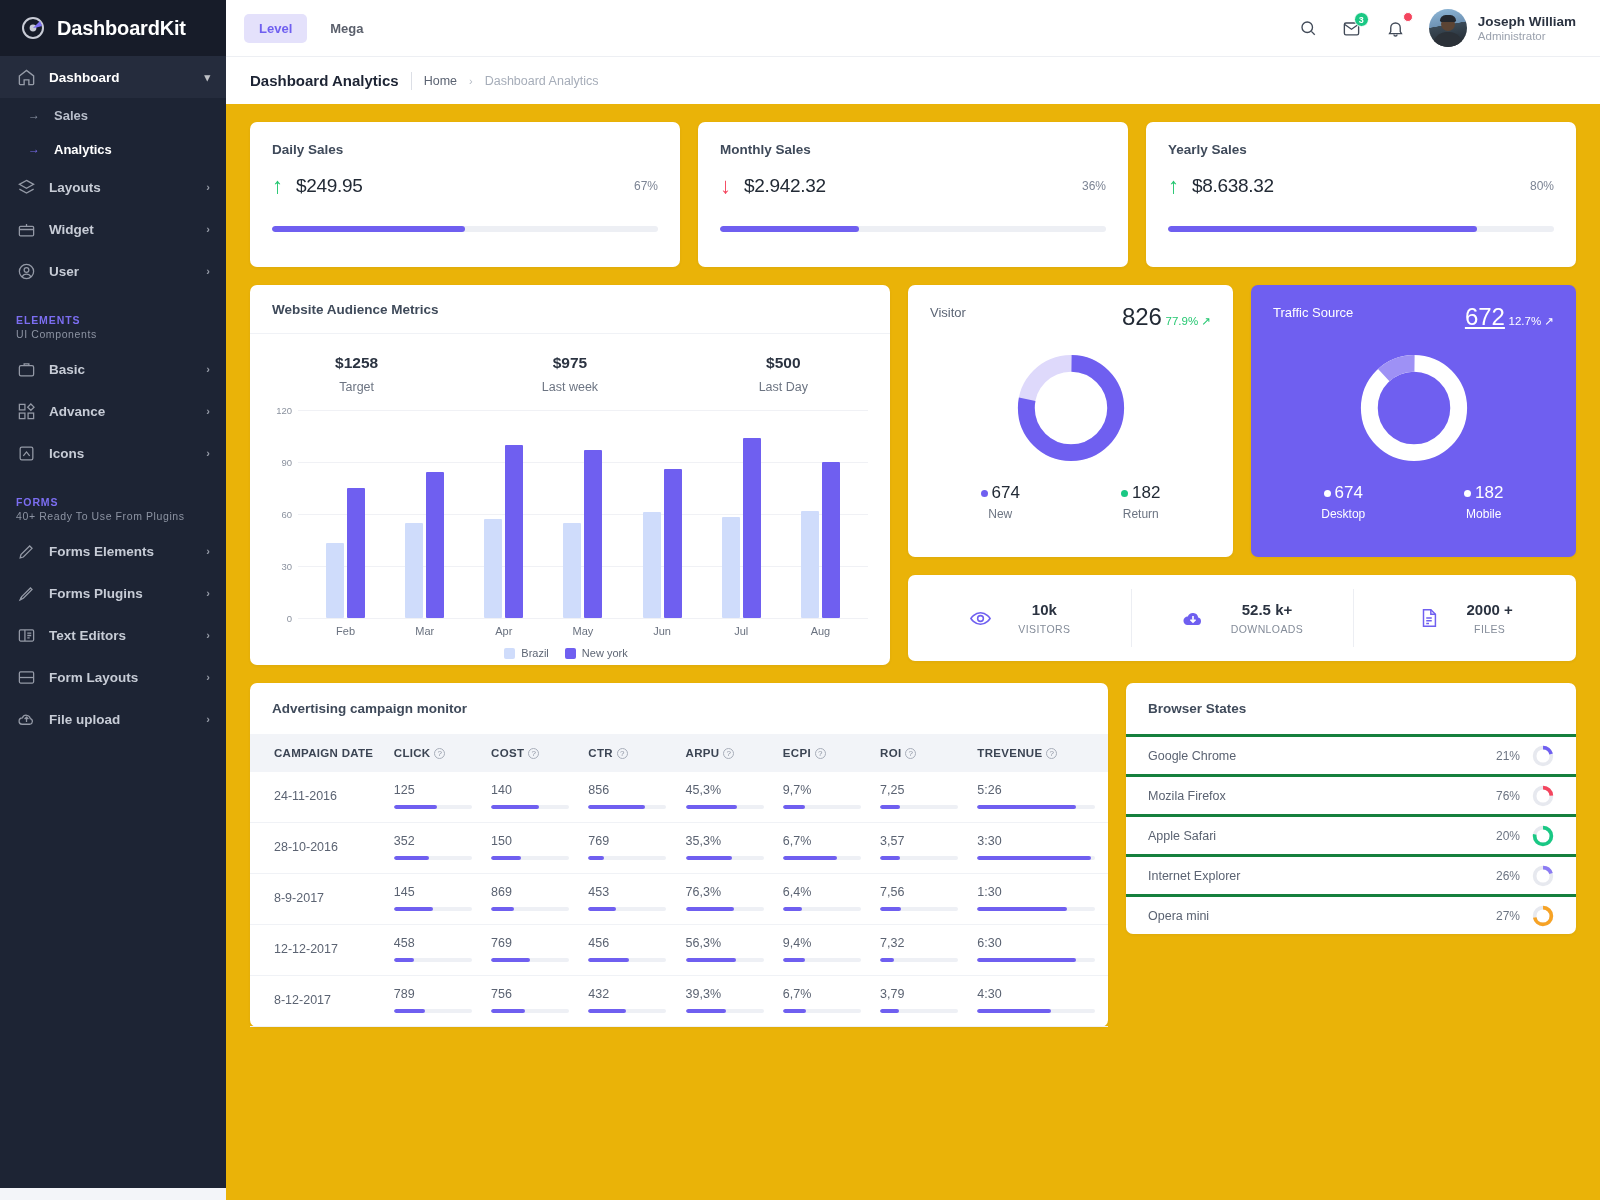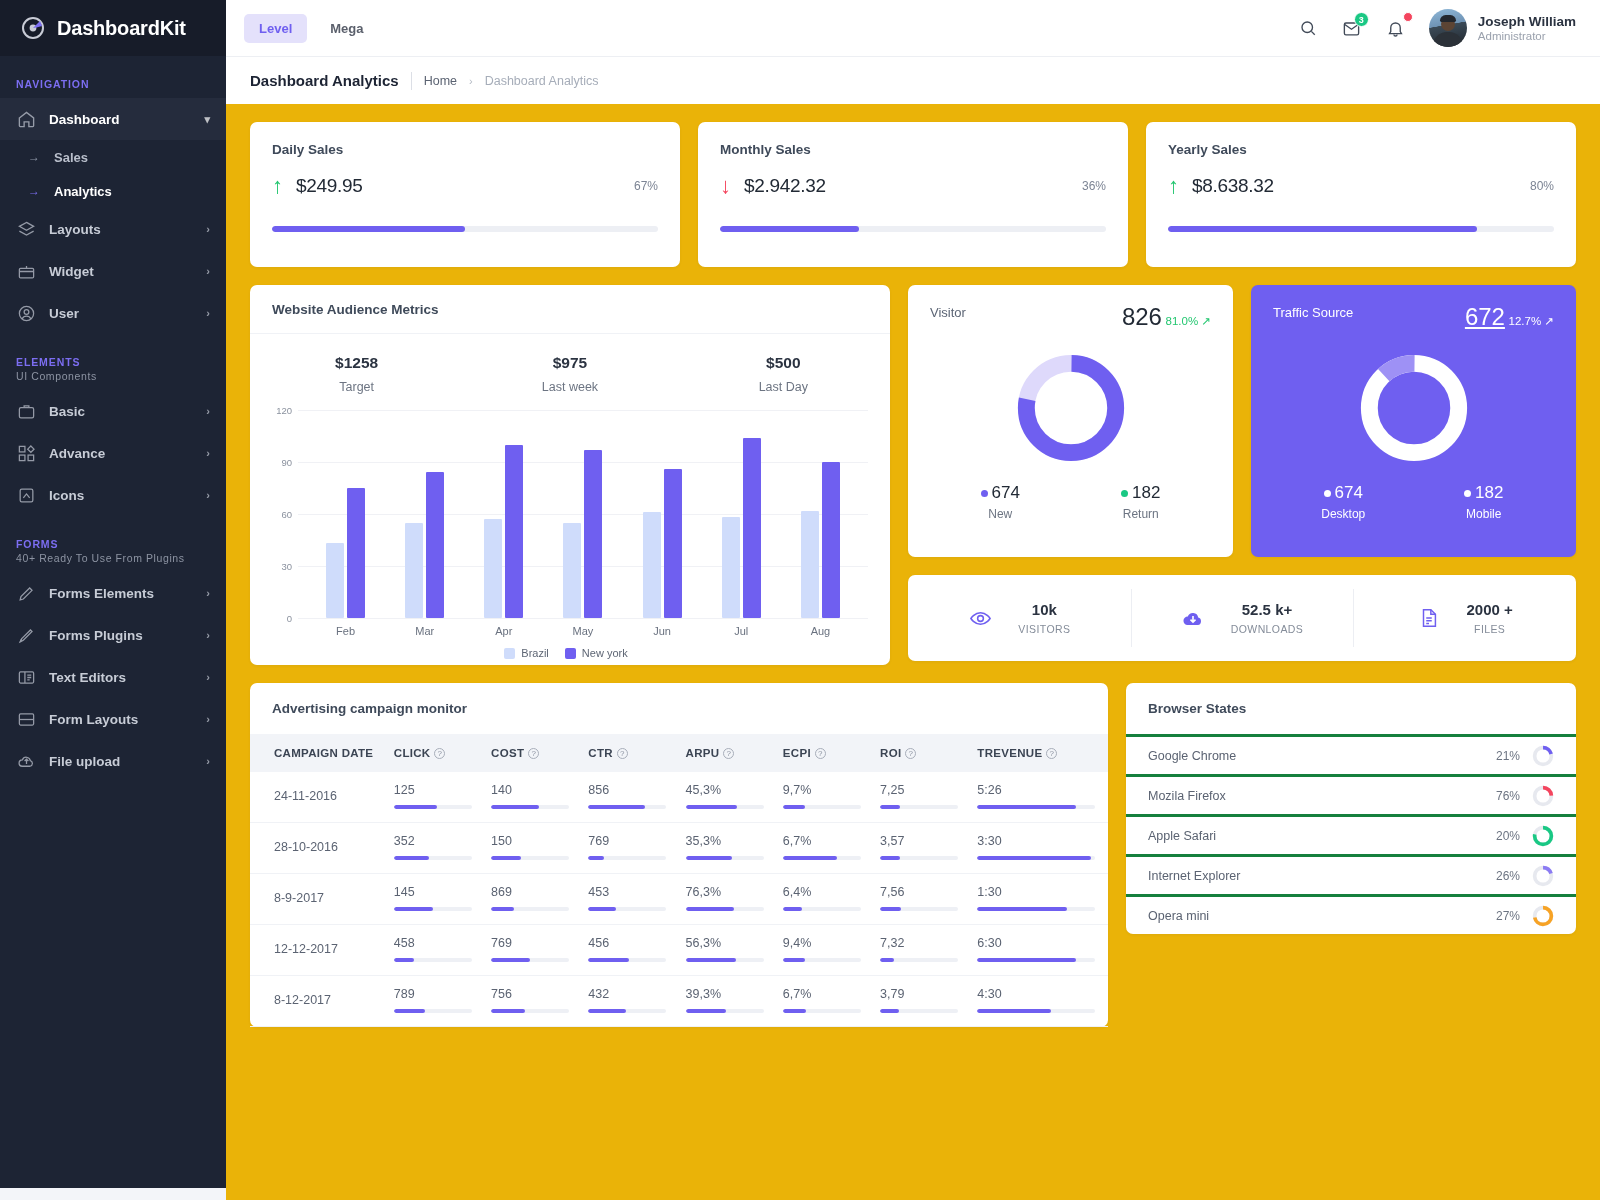--- a/index.html
+++ b/index.html
@@ -196,23 +196,20 @@
       <span class="brand-logo">
         <svg width="26" height="26" viewBox="0 0 26 26">
           <circle cx="13" cy="13" r="10" fill="none" stroke="#c9ccd6" stroke-width="2"></circle>
           <circle cx="13" cy="13" r="3.4" fill="#c9ccd6"></circle>
           <path d="M13 13 L20 6 L22 11 L16.5 12.5 Z" fill="#7c6ef2"></path>
         </svg>
       </span>
       <span class="brand-name">DashboardKit</span>
     </div>
 
-    <div class="nav-caption">
-      <span>NAVIGATION</span>
-    </div>
 
     <div class="nav-item active">
       <span class="ico">
         <svg width="19" height="19" viewBox="0 0 24 24" fill="none" stroke="#c2c7d2" stroke-width="1.7">
             <path d="M3 10l9-7 9 7v10a1 1 0 0 1-1 1h-5v-6H9v6H4a1 1 0 0 1-1-1z"></path>
           </svg>
       </span>
       <span class="label">Dashboard</span>
       <span class="caret">▾</span>
     </div>
@@ -534,21 +531,21 @@
         </div>
 
         <div class="right-col">
           <div class="donut-row">
 
             <div class="card donut-card">
               <div class="dc-head">
                 <span class="dc-title">Visitor</span>
                 <span class="dc-right">
                   <span class="dc-num">826</span>
-                  <span class="dc-delta"><span>81.0%</span> <span>↗</span></span>
+                  <span class="dc-delta"><span>77.9%</span> <span>↗</span></span>
                 </span>
               </div>
               <div class="donut">
                 <svg width="118" height="118" viewBox="0 0 42 42">
                   <circle cx="21" cy="21" r="15.9" fill="none" stroke="#ded9fb" stroke-width="6"></circle>
                   <circle cx="21" cy="21" r="15.9" fill="none" stroke="#6f5ff0" stroke-width="6" stroke-dasharray="78 22" stroke-dashoffset="25"></circle>
                 </svg>
               </div>
               <div class="dc-legend">
                 <div class="dcl">

